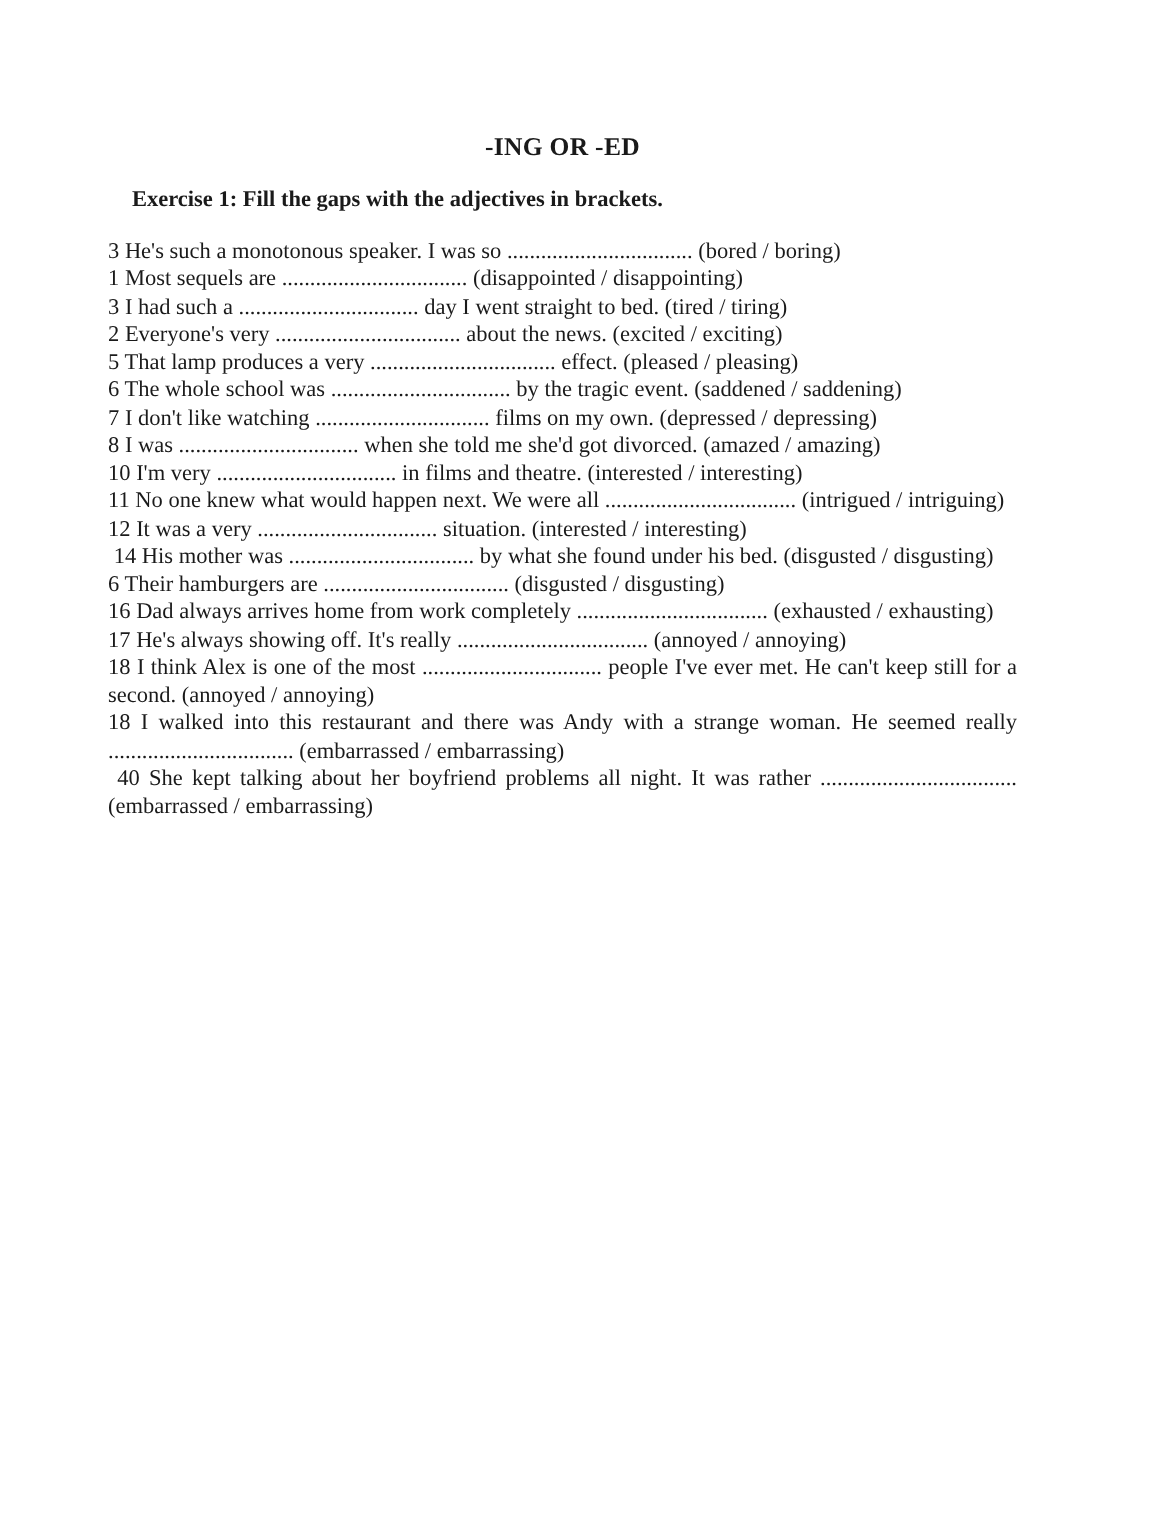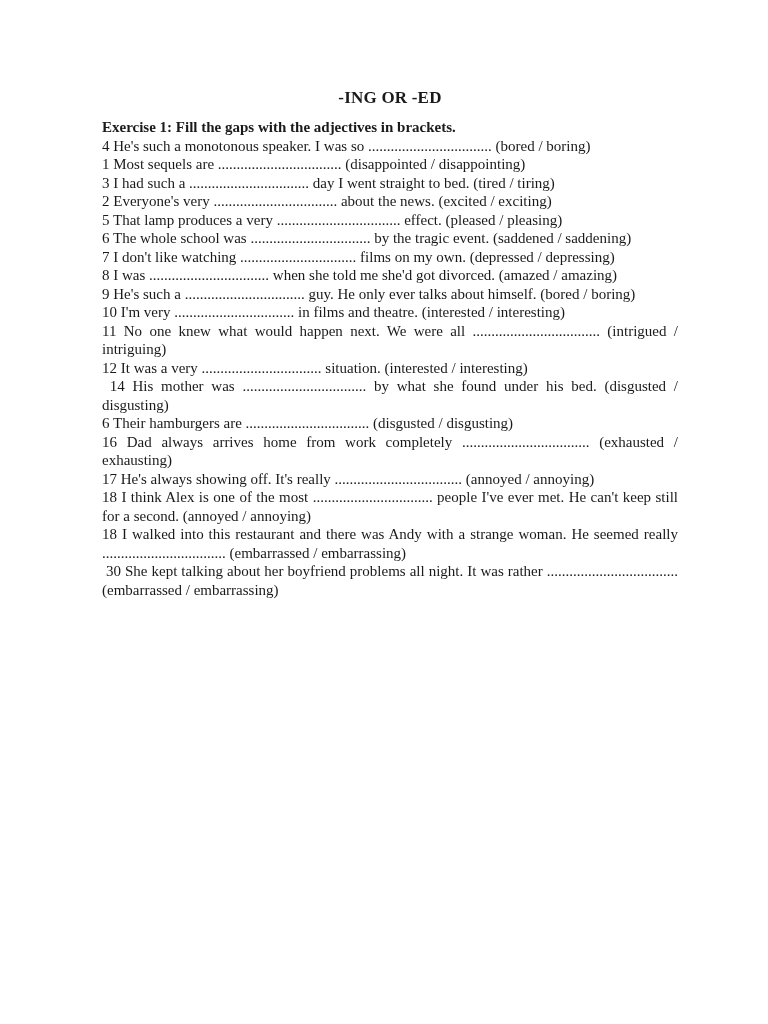--- a/index.html
+++ b/index.html
@@ -5,63 +5,62 @@
   html, body {
     margin: 0;
     padding: 0;
     background: #ffffff;
   }
   .page {
     width: 768px;
     height: 1024px;
     background: #ffffff;
     box-sizing: border-box;
-    padding: 88px 90px 0 102px;
+    padding: 88px 90px 0 72px;
     font-family: "Liberation Serif", "DejaVu Serif", serif;
     color: #1a1a1a;
   }
   .title {
     font-size: 17px;
     font-weight: bold;
     text-align: center;
     margin: 0 0 10px 0;
     letter-spacing: 0.2px;
   }
   .instructions {
     font-size: 15px;
     font-weight: bold;
-    margin: 0;
+    margin: 16px;
     line-height: 18.5px;
   }
   .item {
     font-size: 15px;
     margin: 0;
     line-height: 18.5px;
     text-align: justify;
     white-space: pre-wrap;
   }
 </style>
 </head>
 <body>
 
 <div class="page">
   <h1 class="title">-ING OR -ED</h1>
   <p class="instructions">Exercise 1: Fill the gaps with the adjectives in brackets.</p>
-  <p class="item">4 He's such a monotonous speaker. I was so ................................. (bored / boring)</p>
+  <p class="item">3 He's such a monotonous speaker. I was so ................................. (bored / boring)</p>
   <p class="item">1 Most sequels are ................................. (disappointed / disappointing)</p>
   <p class="item">3 I had such a ................................ day I went straight to bed. (tired / tiring)</p>
   <p class="item">2 Everyone's very ................................. about the news. (excited / exciting)</p>
   <p class="item">5 That lamp produces a very ................................. effect. (pleased / pleasing)</p>
   <p class="item">6 The whole school was ................................ by the tragic event. (saddened / saddening)</p>
   <p class="item">7 I don't like watching ............................... films on my own. (depressed / depressing)</p>
   <p class="item">8 I was ................................ when she told me she'd got divorced. (amazed / amazing)</p>
-  <p class="item">9 He's such a ................................ guy. He only ever talks about himself. (bored / boring)</p>
   <p class="item">10 I'm very ................................ in films and theatre. (interested / interesting)</p>
   <p class="item">11 No one knew what would happen next. We were all .................................. (intrigued / intriguing)</p>
   <p class="item">12 It was a very ................................ situation. (interested / interesting)</p>
   <p class="item"> 14 His mother was ................................. by what she found under his bed. (disgusted / disgusting)</p>
   <p class="item">6 Their hamburgers are ................................. (disgusted / disgusting)</p>
   <p class="item">16 Dad always arrives home from work completely .................................. (exhausted / exhausting)</p>
   <p class="item">17 He's always showing off. It's really .................................. (annoyed / annoying)</p>
   <p class="item">18 I think Alex is one of the most ................................ people I've ever met. He can't keep still for a second. (annoyed / annoying)</p>
   <p class="item">18 I walked into this restaurant and there was Andy with a strange woman. He seemed really ................................. (embarrassed / embarrassing)</p>
-  <p class="item"> 30 She kept talking about her boyfriend problems all night. It was rather ................................... (embarrassed / embarrassing)</p>
+  <p class="item"> 40 She kept talking about her boyfriend problems all night. It was rather ................................... (embarrassed / embarrassing)</p>
 </div>
 
 </body></html>

